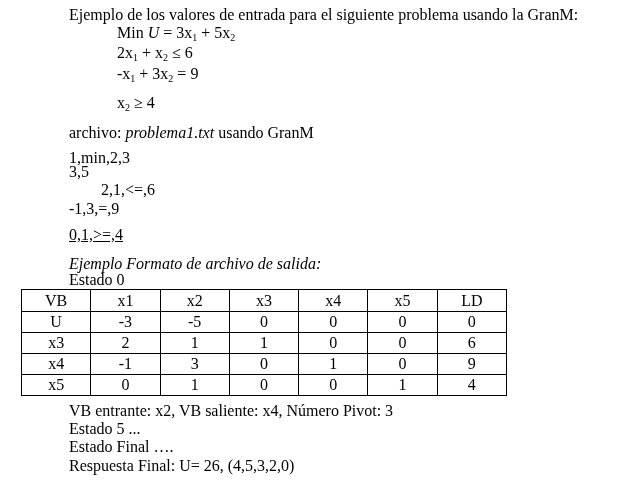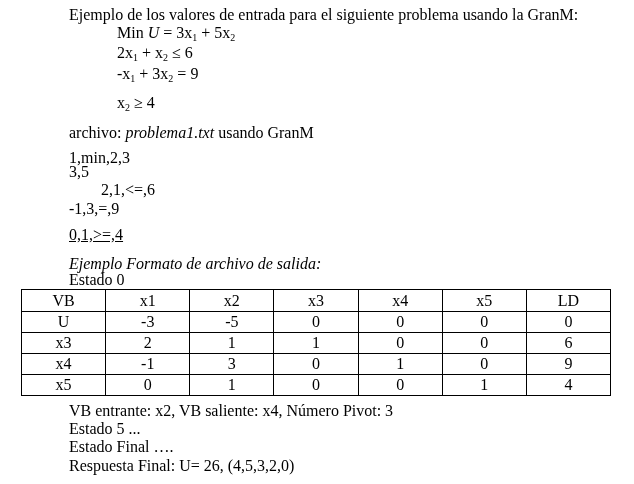--- a/index.html
+++ b/index.html
@@ -8,21 +8,21 @@
     font-family: "Liberation Serif", "DejaVu Serif", serif;
     font-size: 16px; color: #000;
   }
   .line { position: absolute; white-space: nowrap; line-height: 18px; }
   .sub { font-size: 10px; vertical-align: -3px; line-height: 0; }
   .it { font-style: italic; }
   .bi { font-weight: normal; font-style: italic; }
   table.tbl {
     position: absolute; left: 21px; top: 289px;
     border-collapse: collapse; table-layout: fixed;
-    width: 590px;
+    width: 486px;
   }
   table.tbl td, table.tbl th {
     border: 1px solid #000; font-weight: normal;
     height: 20px; padding: 0; text-align: center;
     line-height: 20px; font-size: 16px;
   }
   table.tbl tr.hdr th { height: 21px; }
 </style>
 </head>
 <body>

